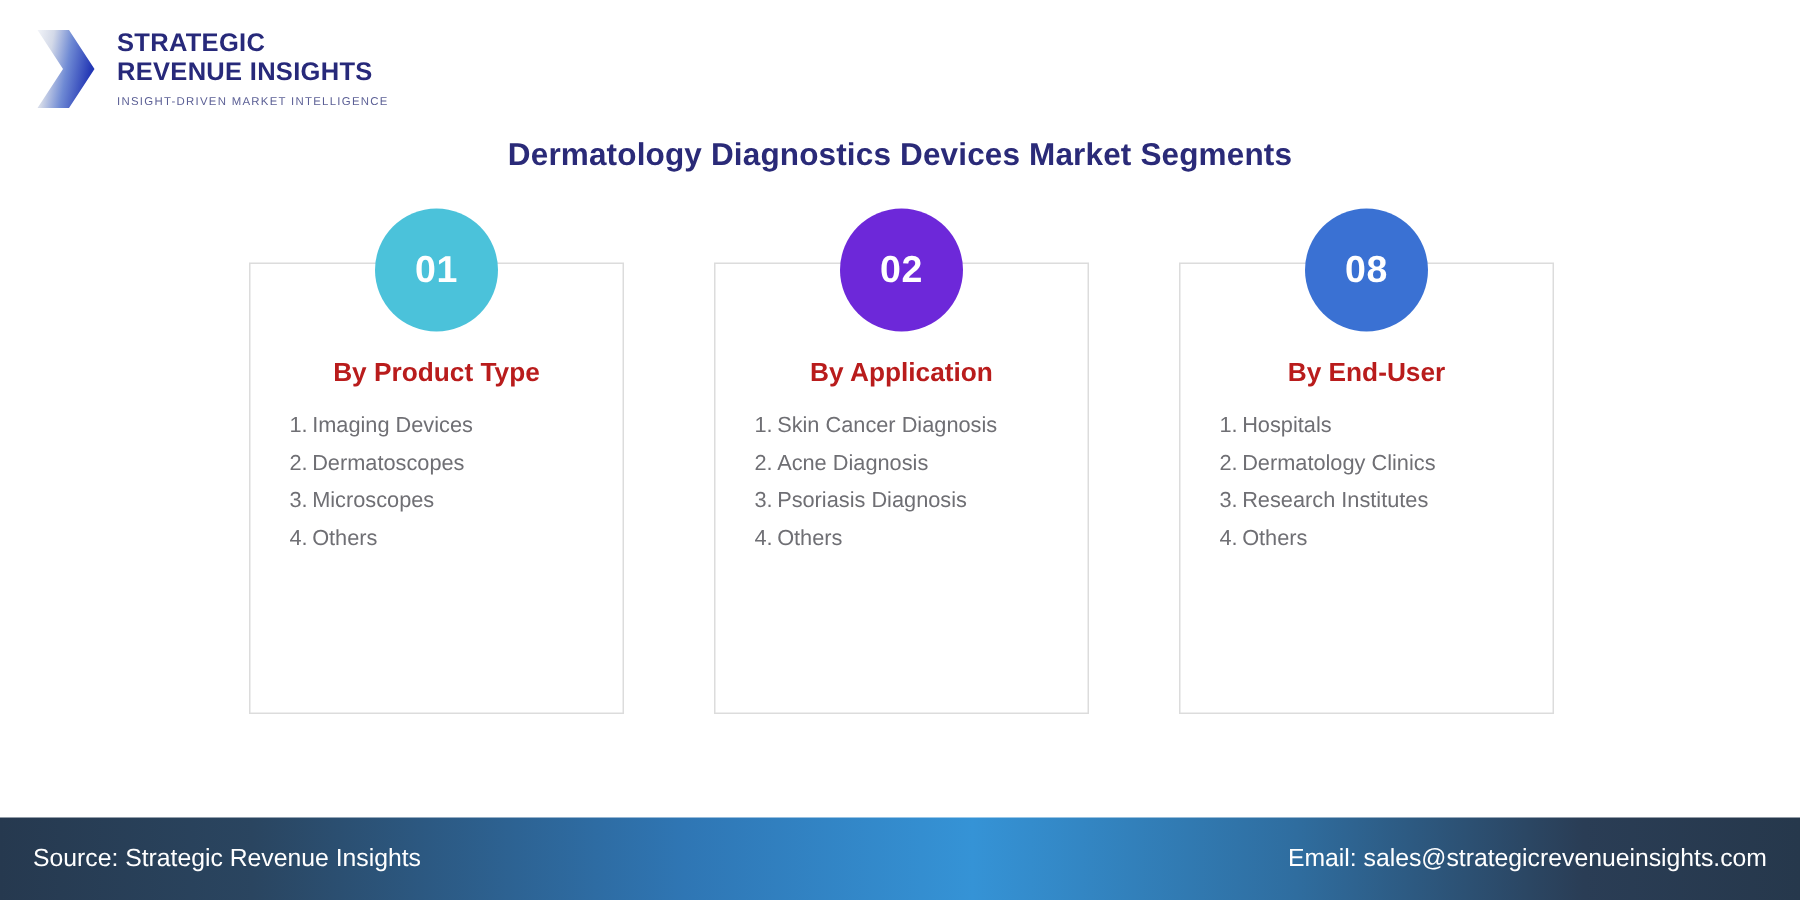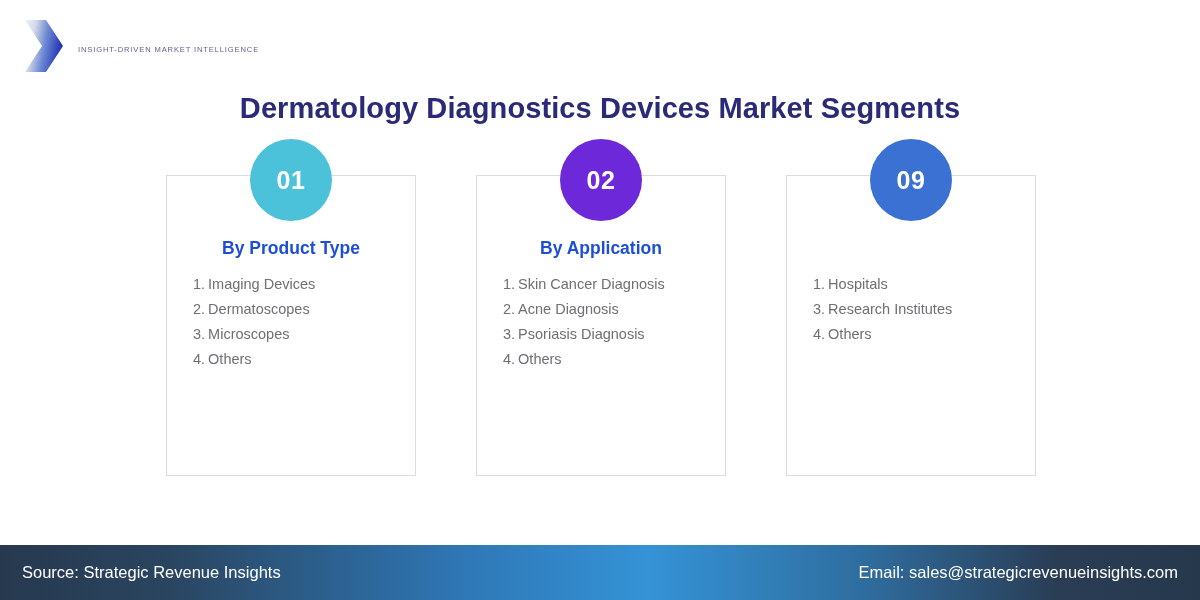--- a/index.html
+++ b/index.html
@@ -53,21 +53,21 @@
     white-space: nowrap;
   }
 
   
   .page-title {
     position: absolute;
     top: 92px;
     left: 0;
     width: 1200px;
     text-align: center;
-    font-size: 29px;
+    font-size: 21px;
     font-weight: bold;
     color: #2a2a78;
     letter-spacing: 0.1px;
   }
 
   
   .cards-row {
     position: absolute;
     top: 175px;
     left: 166px;
@@ -105,21 +105,21 @@
   .badge-03 { background: #3a71d3; }
 
   .card-heading {
     position: absolute;
     top: 62px;
     left: 0;
     width: 100%;
     text-align: center;
     font-size: 17.5px;
     font-weight: bold;
-    color: #1d4ed8;
+    color: #b91c1c;
   }
   .card-list {
     position: absolute;
     top: 96px;
     left: 26px;
     right: 10px;
     margin: 0;
     padding: 0;
     list-style: none;
   }
@@ -167,20 +167,22 @@
       <linearGradient id="chevGrad" x1="0" y1="0" x2="1" y2="0.25">
         <stop offset="0%" stop-color="#f2f4f8"></stop>
         <stop offset="28%" stop-color="#d3d9e8"></stop>
         <stop offset="60%" stop-color="#6f8ad4"></stop>
         <stop offset="100%" stop-color="#2438b5"></stop>
       </linearGradient>
     </defs>
     <path d="M3 2 L24 2 L41 28 L24 54 L3 54 L20 28 Z" fill="url(#chevGrad)"></path>
   </svg>
   <div class="brand-text">
+    <div class="brand-name">STRATEGIC
+REVENUE INSIGHTS</div>
     <div class="brand-tagline">INSIGHT-DRIVEN MARKET INTELLIGENCE</div>
   </div>
 </div>
 
 <div class="page-title">Dermatology Diagnostics Devices Market Segments</div>
 
 <div class="cards-row">
 
   <div class="segment-card">
     <div class="card-badge badge-01">01</div>
@@ -198,23 +200,25 @@
     <div class="card-heading">By Application</div>
     <ul class="card-list">
       <li><span class="li-num">1.</span><span>Skin Cancer Diagnosis</span></li>
       <li><span class="li-num">2.</span><span>Acne Diagnosis</span></li>
       <li><span class="li-num">3.</span><span>Psoriasis Diagnosis</span></li>
       <li><span class="li-num">4.</span><span>Others</span></li>
     </ul>
   </div>
 
   <div class="segment-card">
-    <div class="card-badge badge-03">09</div>
+    <div class="card-badge badge-03">08</div>
+    <div class="card-heading">By End-User</div>
     <ul class="card-list">
       <li><span class="li-num">1.</span><span>Hospitals</span></li>
+      <li><span class="li-num">2.</span><span>Dermatology Clinics</span></li>
       <li><span class="li-num">3.</span><span>Research Institutes</span></li>
       <li><span class="li-num">4.</span><span>Others</span></li>
     </ul>
   </div>
 
 </div>
 
 <div class="footer-bar">
   <div class="footer-source">Source: Strategic Revenue Insights</div>
   <div class="footer-email">Email: sales@strategicrevenueinsights.com</div>

